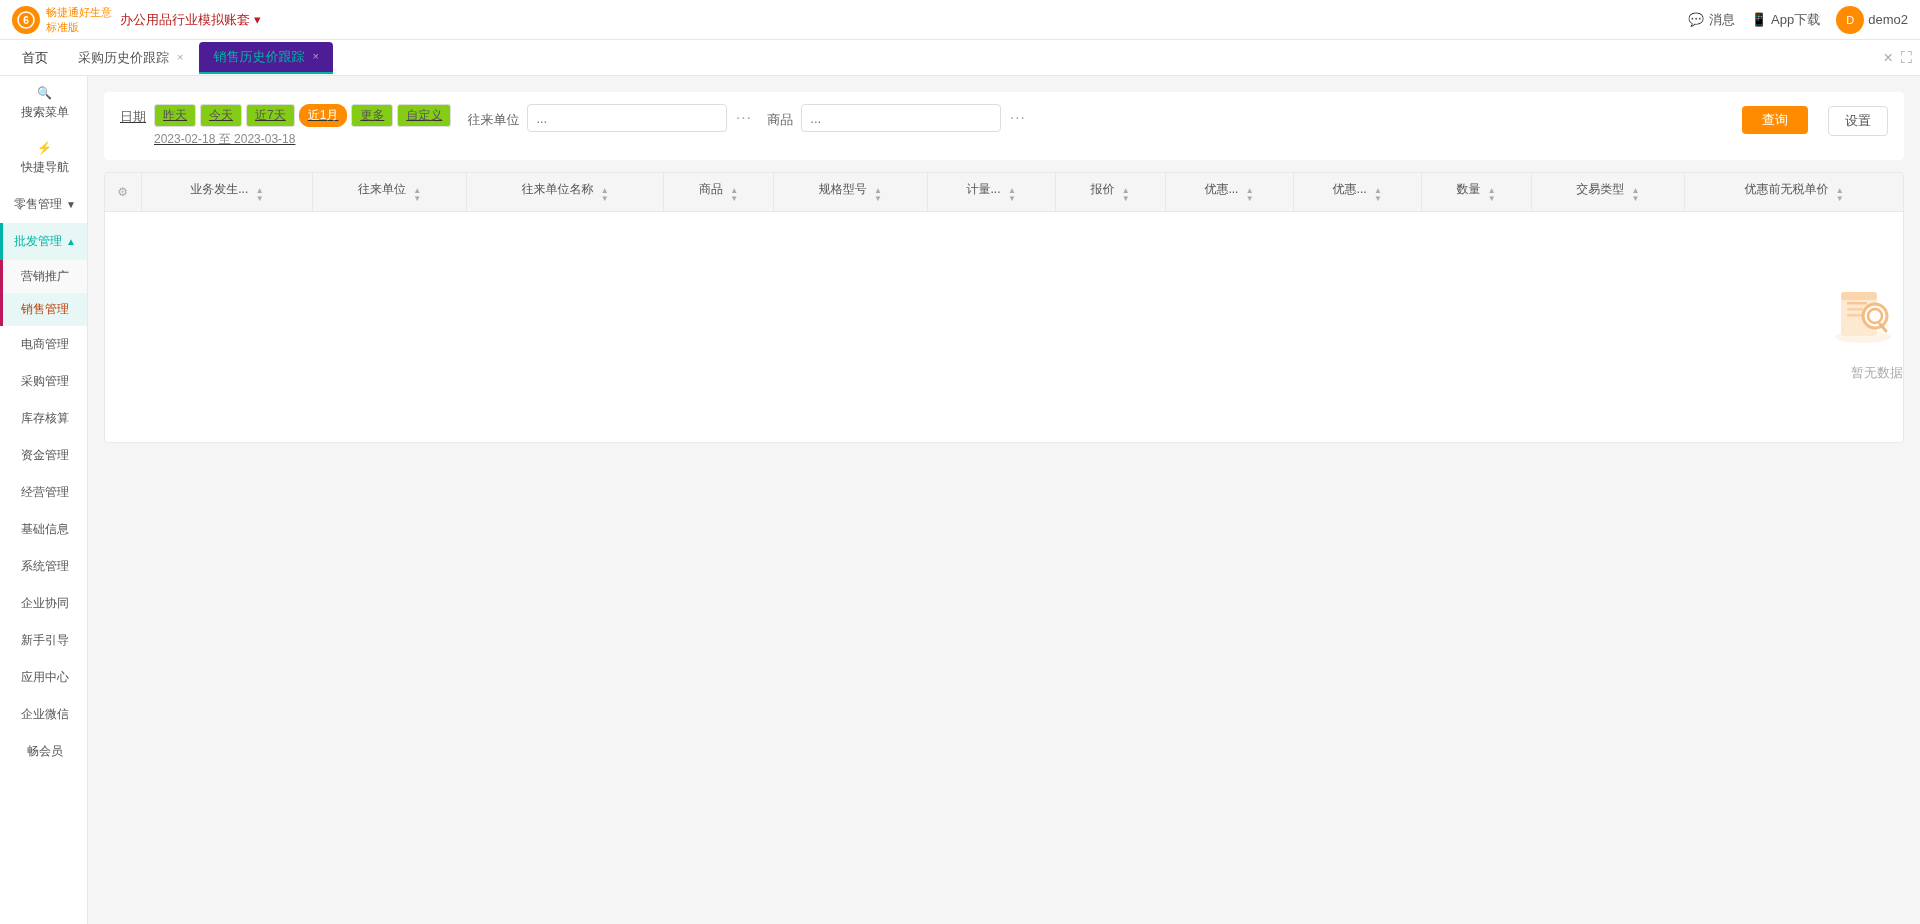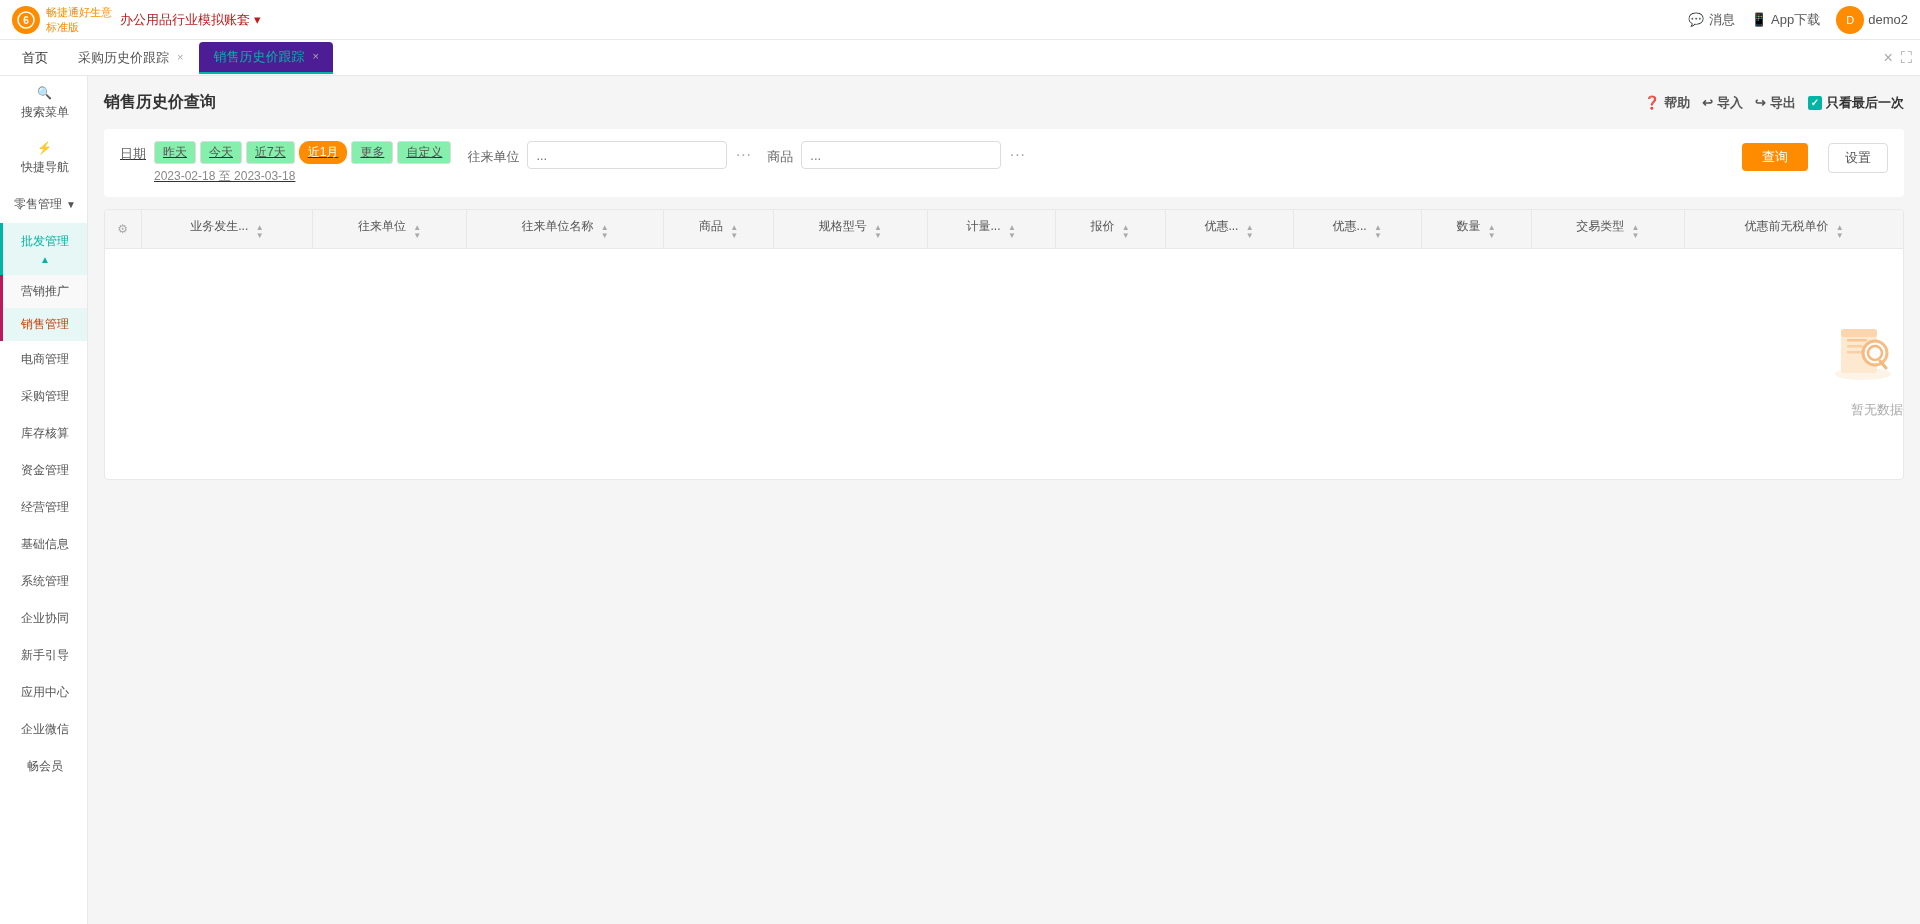--- a/index.html
+++ b/index.html
@@ -240,21 +240,21 @@
       align-items: center;
       gap: 4px;
     }
     .date-btn {
       padding: 2px 8px;
       border: 1px solid #ddd;
       border-radius: 3px;
       cursor: pointer;
       font-size: 12px;
       color: #555;
-      background: #86efac;
+      background: #84cc16;
     }
     .date-btn.active {
       background: #ff8c00;
       color: #fff;
       border-color: #ff8c00;
       border-radius: 10px;
     }
     .date-range-text {
       font-size: 12px;
       color: #888;
@@ -438,21 +438,21 @@
       <span>搜索菜单</span>
     </div>
     <div class="sidebar-item">
       <span>⚡</span>
       <span>快捷导航</span>
     </div>
     <div class="sidebar-item" style="flex-direction:row;justify-content:center;gap:4px;">
       <span>零售管理</span>
       <span style="font-size:10px;">▼</span>
     </div>
-    <div class="sidebar-item" style="flex-direction:column;justify-content:center;gap:4px;background:#e6f7f5;color:#00b5a3;border-left:3px solid #00b5a3;">
+    <div class="sidebar-item" style="flex-direction:row;justify-content:center;gap:4px;background:#e6f7f5;color:#00b5a3;border-left:3px solid #00b5a3;">
       <span>批发管理</span>
       <span style="font-size:10px;">▲</span>
     </div>
 
     <div class="sidebar-sub">
       <div class="sidebar-item">
         <span>营销推广</span>
       </div>
       <div class="sidebar-item active">
         <span>销售管理</span>
@@ -491,41 +491,20 @@
     <div class="sidebar-item">
       <span>企业微信</span>
     </div>
     <div class="sidebar-item">
       <span>畅会员</span>
     </div>
   </div>
 
   <div class="content-area">
 
-    <div class="page-title">
-      <span>销售历史价查询</span>
-      <div class="page-title-actions">
-        <div class="action-btn">
-          <span>❓</span>
-          <span>帮助</span>
-        </div>
-        <div class="action-btn">
-          <span>↩</span>
-          <span>导入</span>
-        </div>
-        <div class="action-btn">
-          <span>↪</span>
-          <span>导出</span>
-        </div>
-        <div class="only-last-checkbox">
-          <div class="checkbox-checked">✓</div>
-          <span>只看最后一次</span>
-        </div>
-      </div>
-    </div>
 
     <div class="filter-bar">
       <div class="filter-group">
         <span class="filter-label">日期</span>
         <div class="date-options">
           <div class="date-btns">
             <button class="date-btn">昨天</button>
             <button class="date-btn">今天</button>
             <button class="date-btn">近7天</button>
             <button class="date-btn active">近1月</button>

